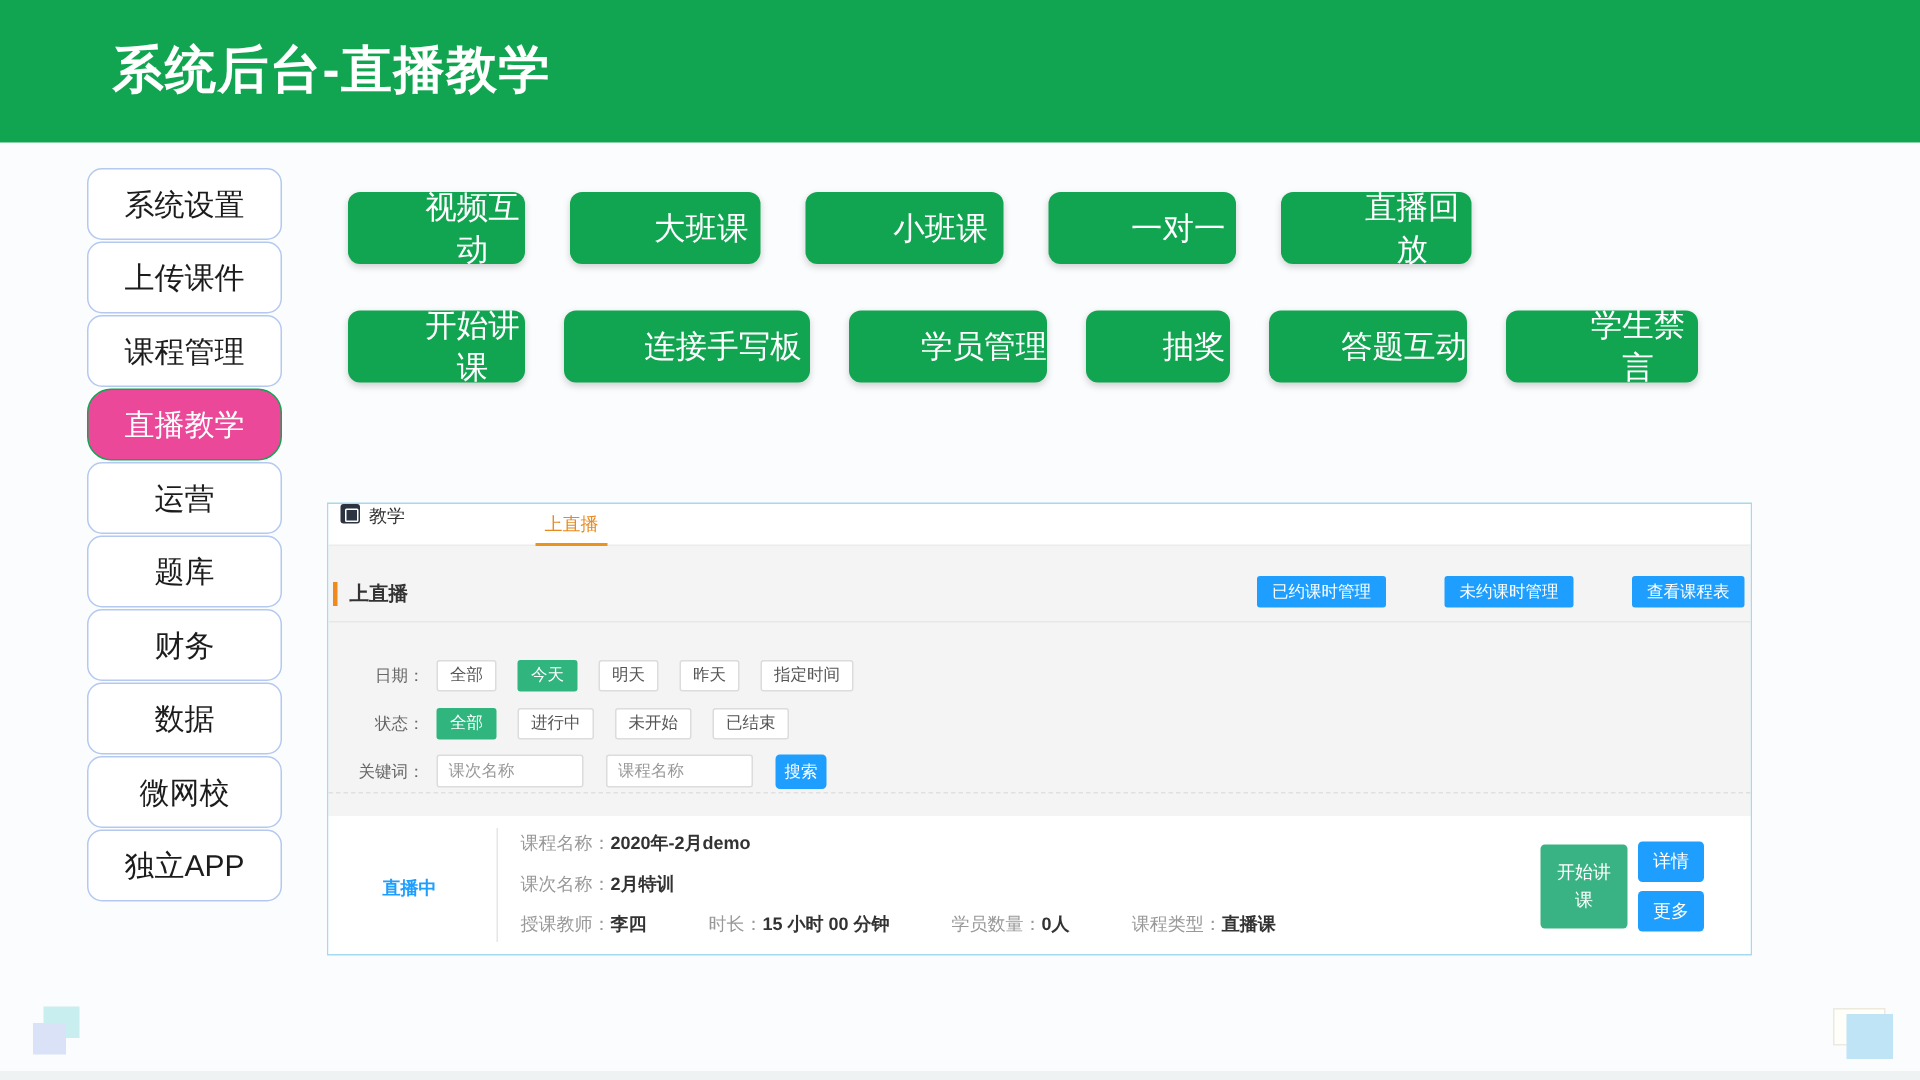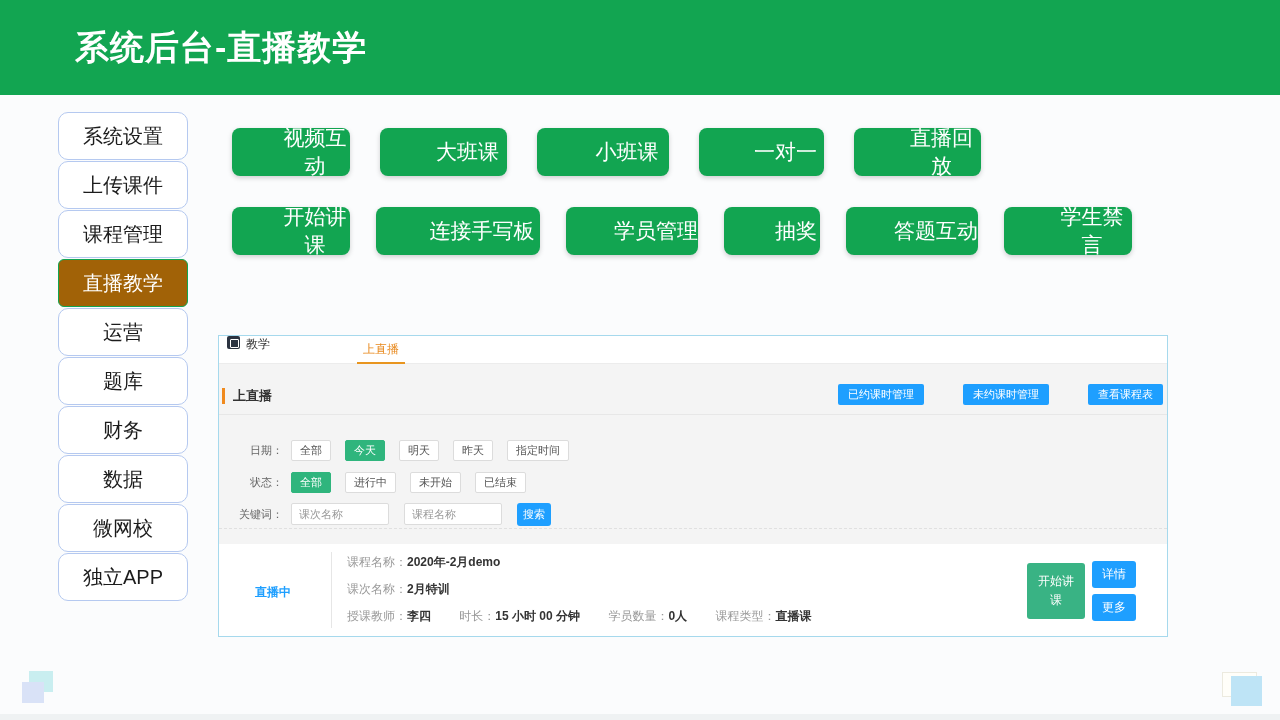--- a/index.html
+++ b/index.html
@@ -9,21 +9,21 @@
 
   
   .header { position:absolute; left:0; top:0; width:1280px; height:95px; background:#12A551; }
   .header h1 { position:absolute; left:75px; top:0; line-height:95px; font-size:34px; font-weight:700; color:#ffffff; letter-spacing:1px; }
 
   
   .sidebar { position:absolute; left:58px; top:112px; width:130px; display:flex; flex-direction:column; gap:1px; }
   .side-item { height:48px; background:#ffffff; border:1px solid #b5c9f0; border-radius:10px;
                display:flex; align-items:center; justify-content:center;
                font-size:20px; color:#1c1c1c; cursor:pointer; }
-  .side-item.active { background:#a16207; border-color:#12A551; border-radius:6px; color:#ffffff; }
+  .side-item.active { background:#ec4899; border-color:#12A551; border-radius:16px; color:#ffffff; }
 
   
   .feat-row { position:absolute; display:flex; }
   .feat-row.r1 { left:232px; top:128px; gap:30px; }
   .feat-row.r2 { left:232px; top:207px; gap:26px; }
   .feat-btn { height:48px; background:#12A551; border:none; border-radius:8px; color:#fff;
               font-size:21px; font-family:inherit; cursor:pointer; box-shadow:0 2px 5px rgba(0,0,0,.18);
               display:flex; align-items:center; justify-content:center;padding-left:48px; }
 
   
@@ -64,21 +64,21 @@
                 color:#fff; font-size:11px; font-family:inherit; cursor:pointer; }
   .dashed-line { position:absolute; left:0; top:164px; width:948px; border-top:1px dashed #e0e0e0; }
 
   .course-area { position:absolute; left:0; top:208px; width:948px; height:92px; background:#fff; }
   .live-status { position:absolute; left:36px; top:40px; font-size:12px; font-weight:600; color:#1E9FFF; }
   .v-divider { position:absolute; left:112px; top:8px; width:1px; height:76px; background:#e6e6e6; }
   .course-fields { position:absolute; left:128px; top:10px; display:flex; flex-direction:column; gap:11px;
                    font-size:12px; line-height:16px; }
   .f-label { color:#999; }
   .f-value { color:#333; font-weight:700; }
-  .field-inline { margin-right:25px;text-align:right; }
+  .field-inline { margin-right:38px;text-align:right; }
   .start-btn { position:absolute; left:808px; top:19px; width:58px; height:56px; background:#39B384;
                border:none; border-radius:3px; color:#fff; font-size:12px; font-family:inherit;
                line-height:19px; padding:0 10px; cursor:pointer; }
   .detail-btn { position:absolute; left:873px; top:17px; width:44px; height:27px; }
   .more-btn  { position:absolute; left:873px; top:50px; width:44px; height:27px; }
   .detail-btn, .more-btn { background:#1E9FFF; border:none; border-radius:3px; color:#fff;
                font-size:12px; font-family:inherit; cursor:pointer; }
 
   
   .sq { position:absolute; }

